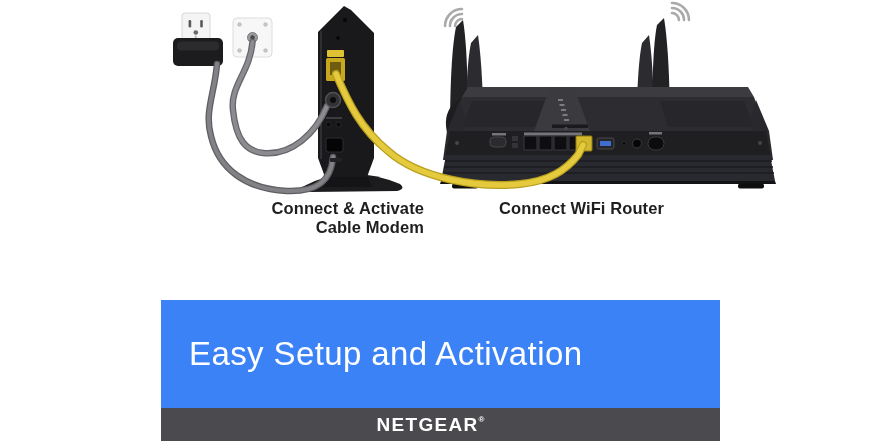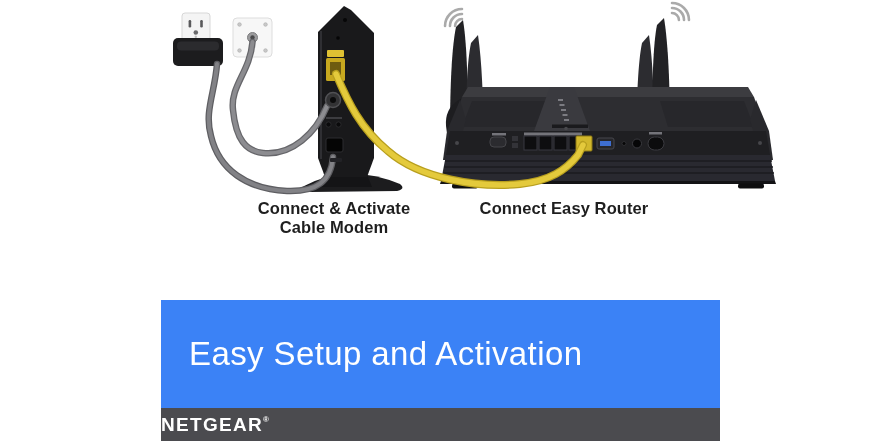--- a/index.html
+++ b/index.html
@@ -3,35 +3,35 @@
 <meta charset="utf-8">
 <style>
   html,body{margin:0;padding:0;background:#ffffff;}
   .stage{
     position:relative;width:882px;height:441px;background:#ffffff;
     overflow:hidden;font-family:"Liberation Sans",sans-serif;
   }
   .diagram-svg{position:absolute;left:0;top:0;}
   .caption{
     position:absolute;font-size:16.5px;font-weight:600;color:#1e1e1e;
-    text-align:center;line-height:19px;letter-spacing:0.1px;
+    text-align:right;line-height:19px;letter-spacing:0.1px;
   }
   .caption-modem{left:244px;top:199px;width:180px;}
   .caption-router{left:464px;top:199px;width:200px;}
   .banner{position:absolute;left:161px;top:300px;width:559px;height:141px;}
   .banner-main{
     height:108px;background:#3b82f6;display:flex;align-items:center;
   }
   .banner-title{
     margin:0 0 0 28px;color:#ffffff;font-size:33px;font-weight:300;
     letter-spacing:0.4px;white-space:nowrap;
   }
   .banner-bar{
     height:33px;background:#4b4b4f;display:flex;align-items:center;
-    justify-content:flex-start;padding-right:20px;box-sizing:border-box;
+    justify-content:center;padding-right:20px;box-sizing:border-box;
   }
   .brand{
     color:#ffffff;font-weight:700;font-size:19px;letter-spacing:1.3px;
     white-space:nowrap;
   }
   .brand .mark{font-size:8px;vertical-align:top;position:relative;top:1px;letter-spacing:0;}
 </style>
 </head>
 <body>
 
@@ -166,21 +166,21 @@
       <path d="M663.5,11.5 A12 12 0 0 1 680.5,11.5"></path>
       <path d="M660,8 A17 17 0 0 1 684,8"></path>
     </g>
   </svg>
 
   <div class="caption caption-modem">
     <div>Connect &amp; Activate</div>
     <div>Cable Modem</div>
   </div>
   <div class="caption caption-router">
-    <div>Connect Easy Router</div>
+    <div>Connect WiFi Router</div>
   </div>
 
   <div class="banner">
     <div class="banner-main">
       <h1 class="banner-title">Easy Setup and Activation</h1>
     </div>
     <div class="banner-bar">
       <div class="brand">
         <span>NETGEAR</span><span class="mark">®</span>
       </div>

